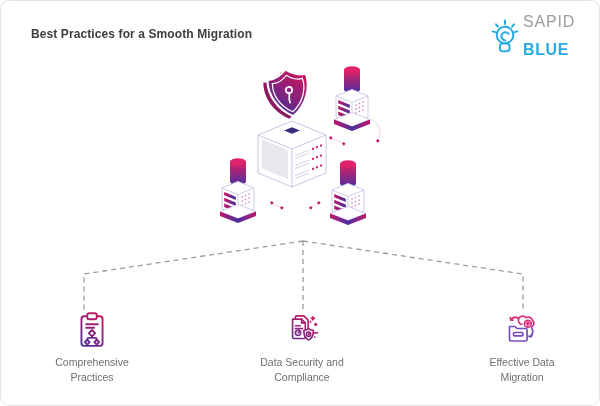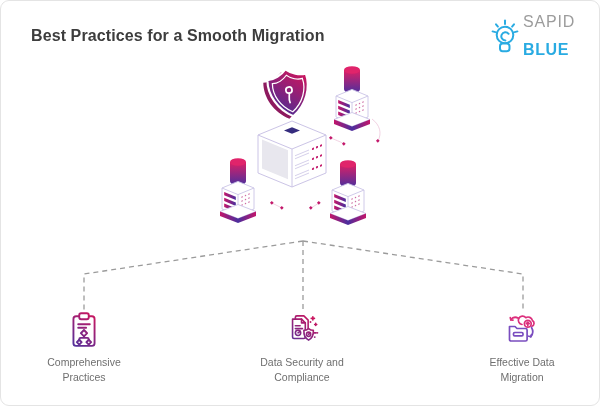--- a/index.html
+++ b/index.html
@@ -8,21 +8,21 @@
     font-family:"Liberation Sans",sans-serif;
     -webkit-font-smoothing:antialiased;
   }
   .card{
     position:absolute;inset:0;background:#fff;
     border:1px solid var(--border,#e4e4e4);border-radius:9px;
     box-sizing:border-box;overflow:hidden;
   }
   .title{
     position:absolute;left:30px;top:26px;
-    font-size:16px;font-weight:bold;color:var(--title_text,#3d3d3d);
+    font-size:12px;font-weight:bold;color:var(--title_text,#3d3d3d);
     letter-spacing:.1px;
   }
   .logo{
     position:absolute;right:24px;top:13px;
     display:flex;align-items:center;gap:4px;
   }
   .logo .mark{width:28px;height:36px;}
   .logo .words{display:flex;flex-direction:column;line-height:1;}
   .logo .w-top{font-size:16px;color:#9c9c9c;letter-spacing:.8px;font-weight:400;}
   .logo .w-bottom{font-size:16px;color:var(--logo_blue,#29abe2);font-weight:bold;letter-spacing:.6px;margin-top:12px;}
@@ -30,21 +30,21 @@
   .connectors{position:absolute;left:0;top:0;width:600px;height:406px;pointer-events:none;}
   .feature{
     position:absolute;top:310px;width:150px;
     display:flex;flex-direction:column;align-items:center;
   }
   .feature .ficon{width:34px;height:38px;}
   .feature .flabel{
     margin-top:6px;text-align:center;
     font-size:10.5px;line-height:1.45;color:var(--label_text,#6f6f6f);
   }
-  .f1{left:8px}.f2{left:226px}.f3{left:446px}
+  .f1{left:16px}.f2{left:226px}.f3{left:446px}
 </style>
 </head>
 <body>
 
 <div class="card">
 
   <div class="title">Best Practices for a Smooth Migration</div>
 
   <div class="logo">
     <svg class="mark" viewBox="0 0 28 36">

